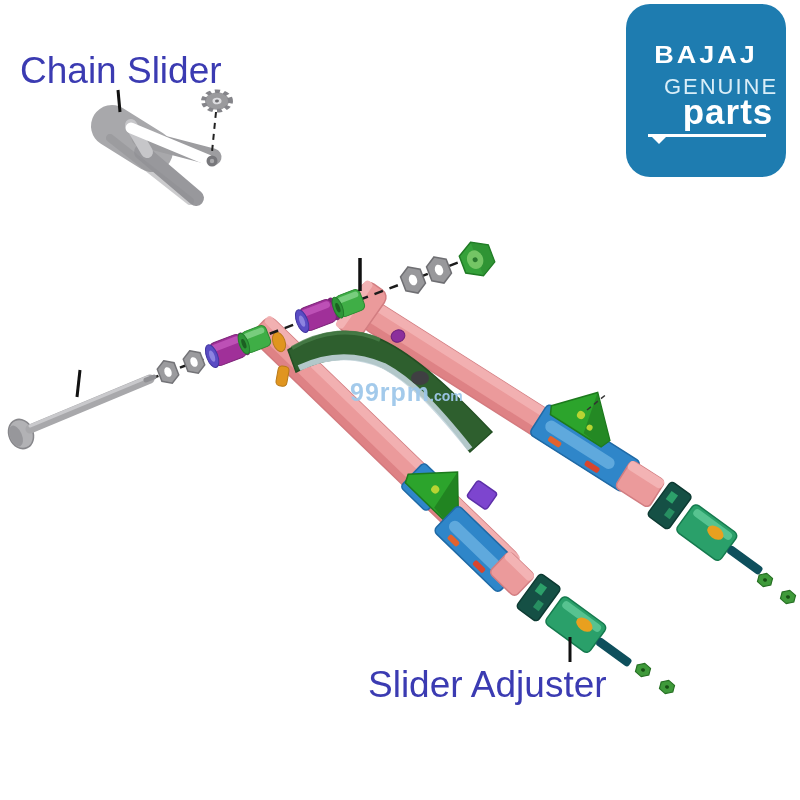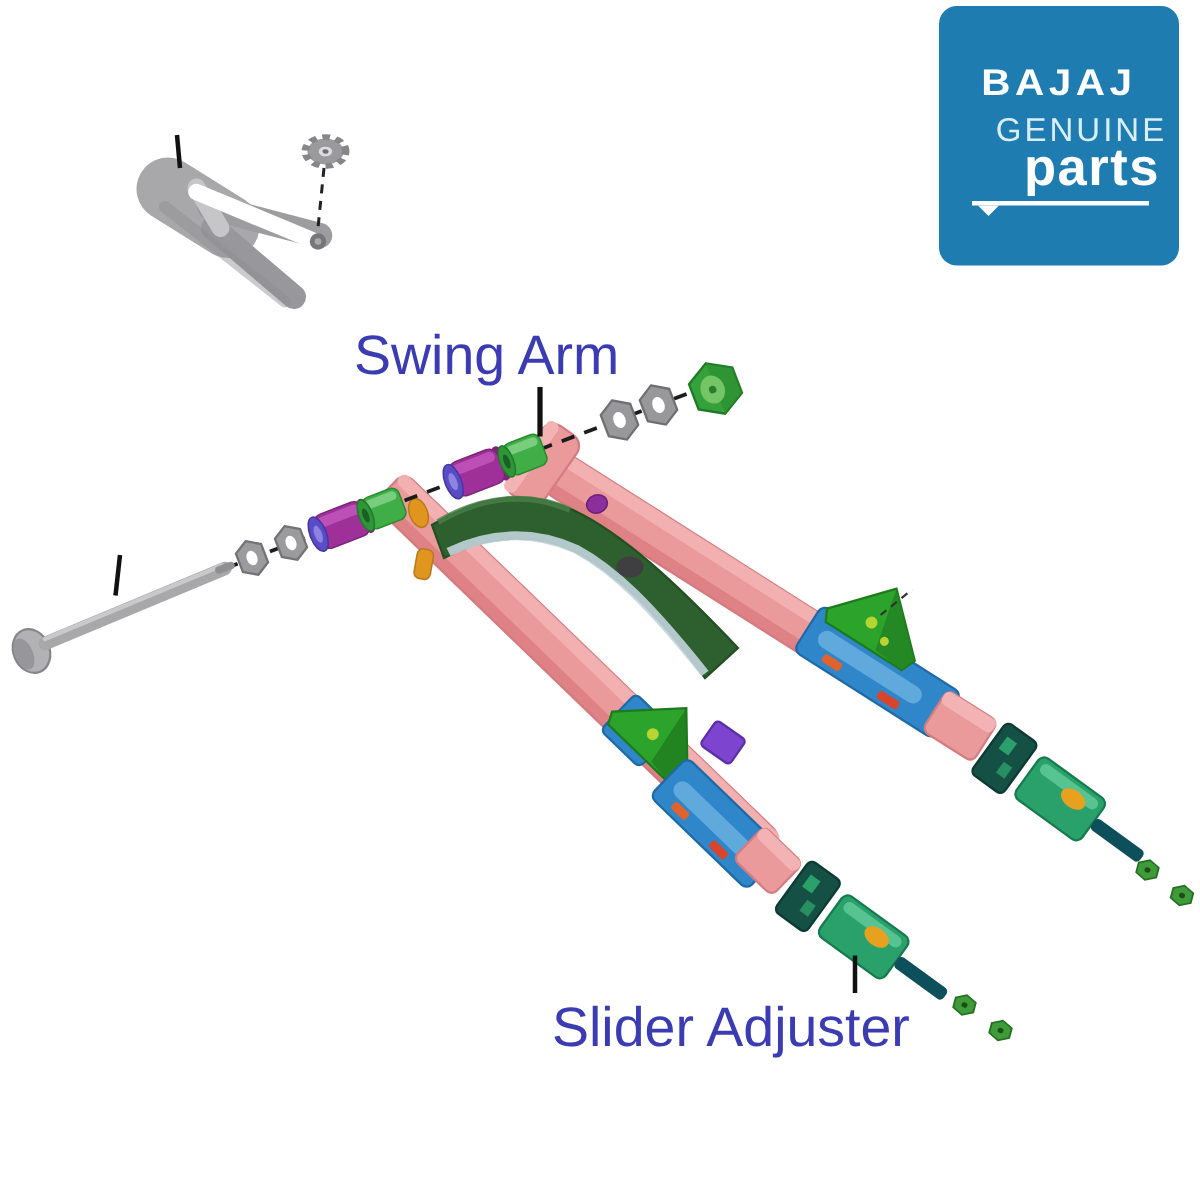--- a/index.html
+++ b/index.html
@@ -5,21 +5,21 @@
   html,body{margin:0;padding:0;background:#fff;}
   .stage{position:relative;width:800px;height:800px;background:#ffffff;overflow:hidden;
          font-family:"Liberation Sans",sans-serif;}
   .stage svg{position:absolute;left:0;top:0;}
   .part-label{position:absolute;font-size:37px;color:#3b3bb2;white-space:nowrap;
               font-family:"Liberation Sans",sans-serif;}
   .watermark{position:absolute;left:350px;top:378px;color:#9fc8ea;font-weight:bold;
              opacity:.95;white-space:nowrap;}
   .watermark .site{font-size:25px;letter-spacing:1px;}
   .watermark .tld{font-size:14px;}
-  .logo{position:absolute;left:626px;top:4px;width:160px;height:173px;border-radius:12px;
+  .logo{position:absolute;left:626px;top:4px;width:160px;height:173px;border-radius:24px;
         background:#1e7cb0;}
   .logo .brand{position:absolute;left:0;right:0;top:36px;text-align:center;color:#ffffff;
                font-size:27px;font-weight:800;letter-spacing:3px;transform:scaleY(.92);}
   .logo .genuine{position:absolute;left:0;right:0;top:70px;text-align:center;color:#d9eef8;
                  font-size:22px;font-weight:400;letter-spacing:2px;margin-left:30px;}
   .logo .parts{position:absolute;left:0;right:0;top:88px;text-align:center;color:#ffffff;
                font-size:35px;font-weight:700;letter-spacing:1px;margin-left:44px;}
   .logo .underline{position:absolute;left:22px;width:118px;top:130px;height:3px;background:#ffffff;}
   .logo .arrow{position:absolute;left:26px;top:133px;width:0;height:0;
                border-left:7px solid transparent;border-right:7px solid transparent;
@@ -228,23 +228,24 @@
     <circle r="4.5" fill="#dddde0"></circle>
     <circle r="2" fill="#6f6f73"></circle>
   </g>
 
   <line x1="118" y1="90" x2="120" y2="112" stroke="#111" stroke-width="3"></line>
   <line x1="360" y1="258" x2="360" y2="291" stroke="#111" stroke-width="3.5"></line>
   <line x1="80" y1="370" x2="77" y2="397" stroke="#111" stroke-width="3"></line>
   <line x1="570" y1="637" x2="570" y2="662" stroke="#111" stroke-width="3"></line>
 </svg>
 
-<div class="part-label" style="left:236px;top:216px">Swing Arm</div>
+<div class="part-label" style="left:20px;top:50px">Chain Slider</div>
 <div class="part-label" style="left:368px;top:664px">Slider Adjuster</div>
 
+<div class="watermark"><span class="site">99rpm</span><span class="tld">.com</span></div>
 
 <div class="logo">
   <div class="brand">BAJAJ</div>
   <div class="genuine">GENUINE</div>
   <div class="parts">parts</div>
   <div class="underline"></div>
   <div class="arrow"></div>
 </div>
 
 </div>

